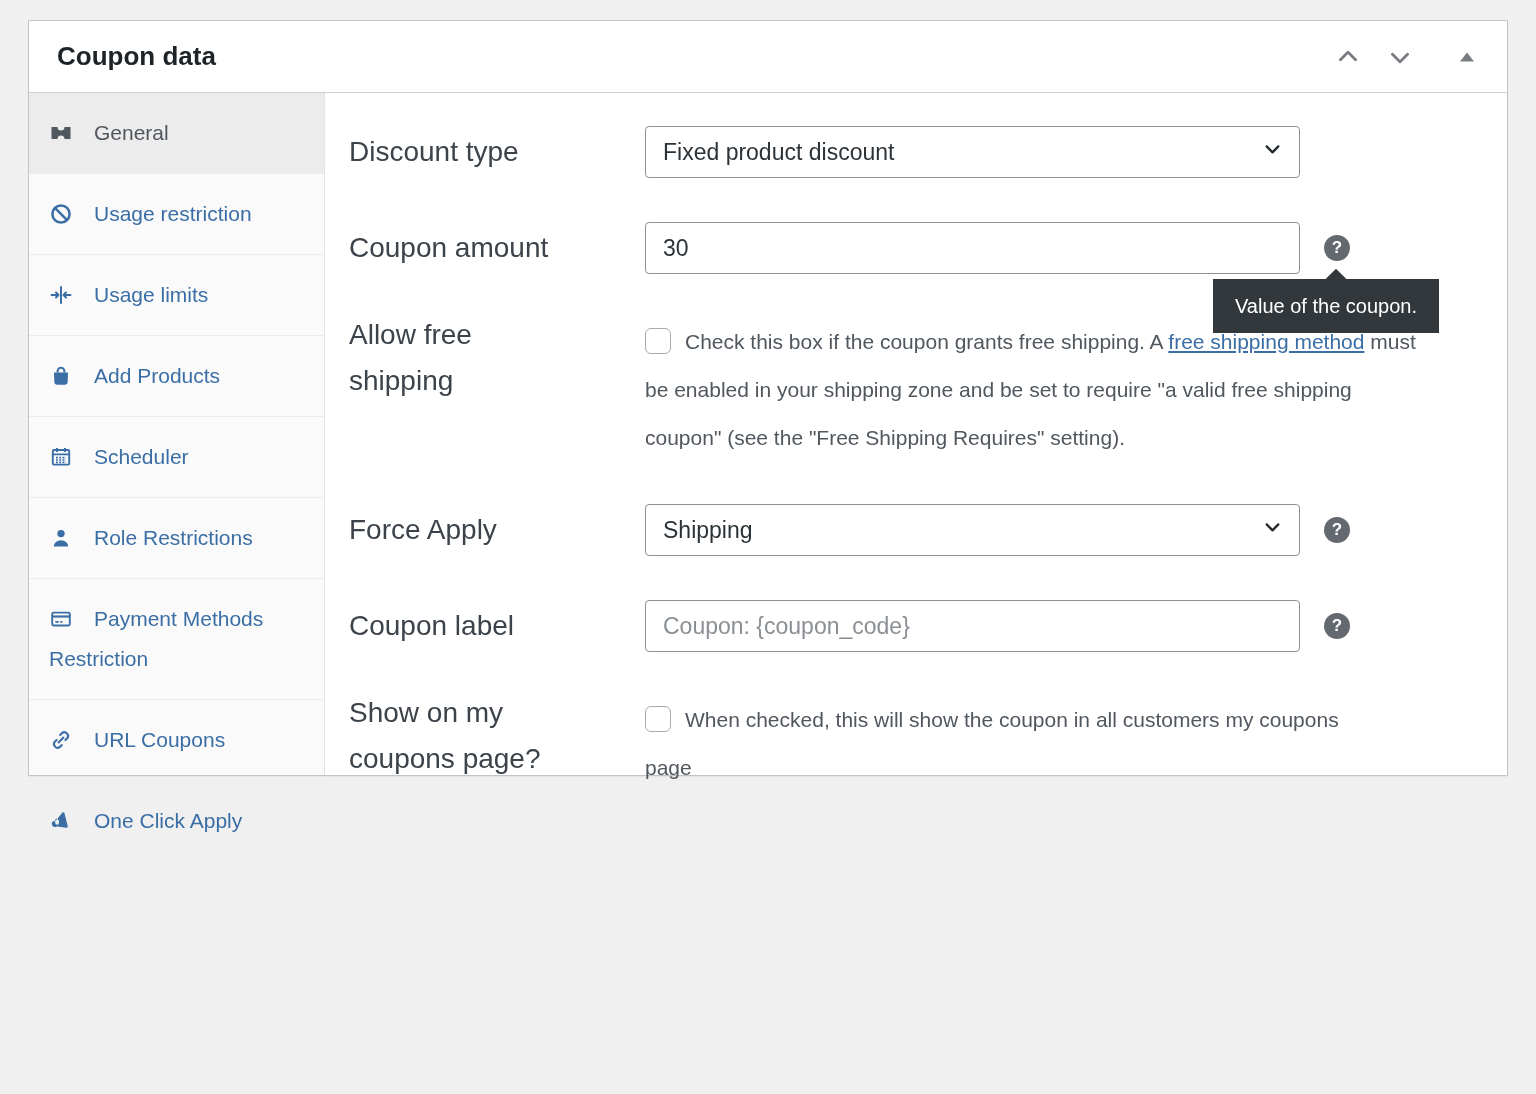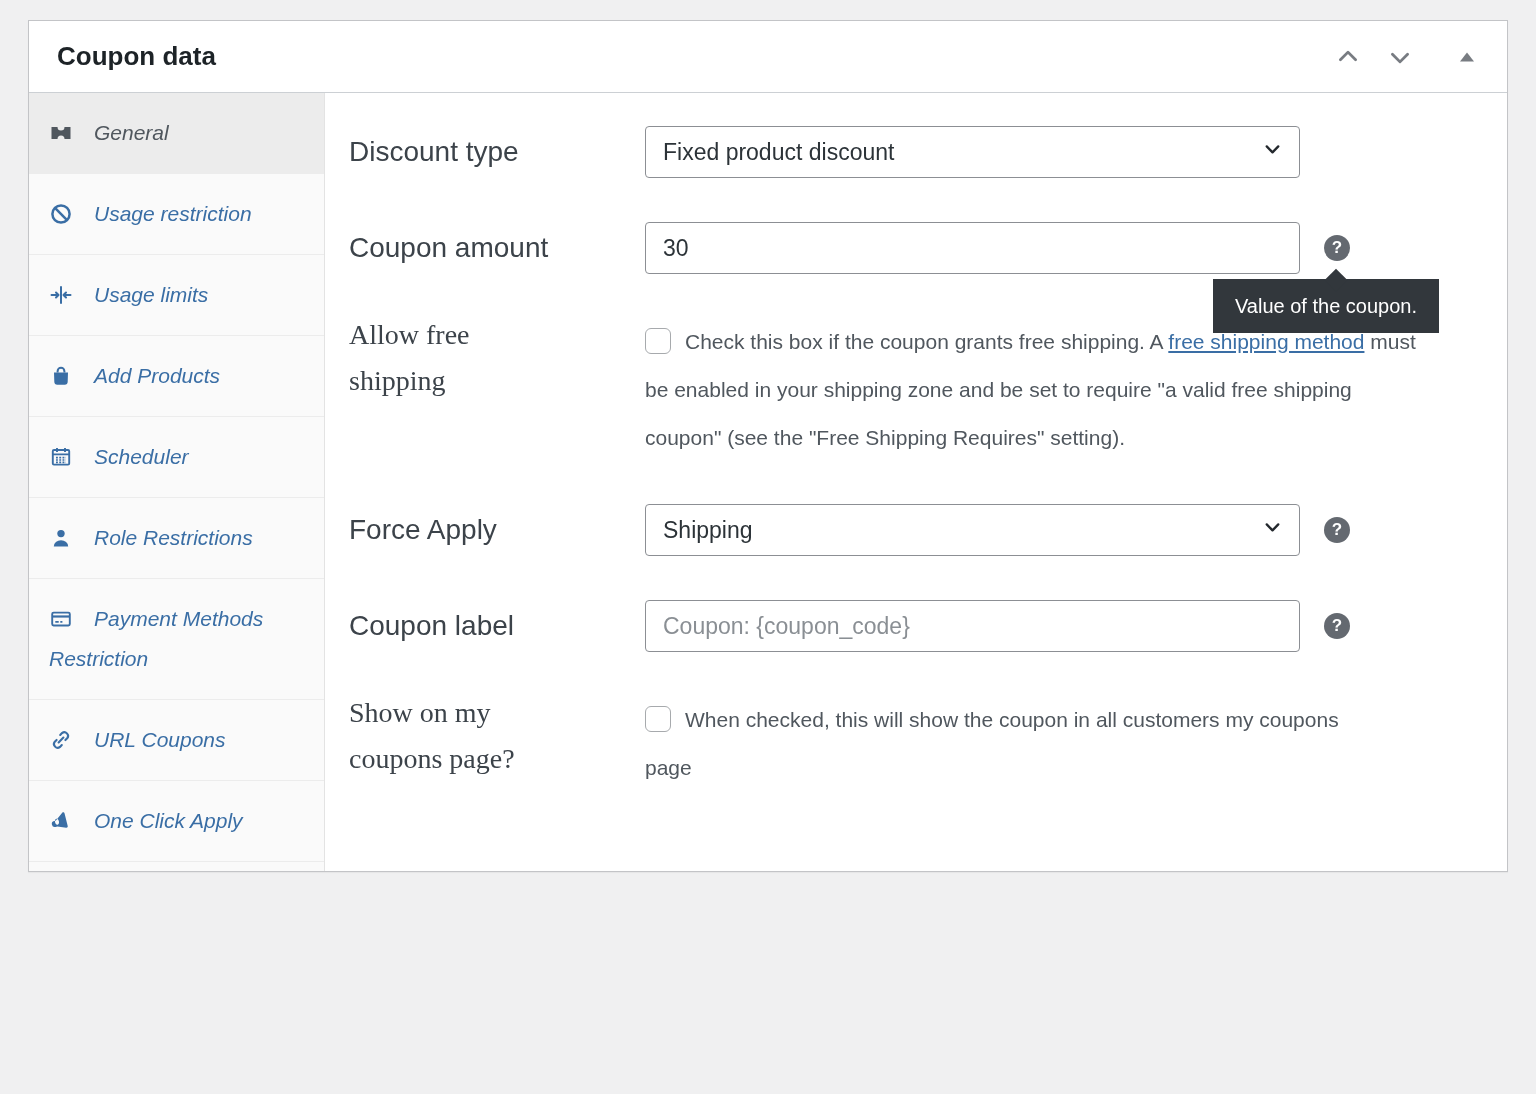--- a/index.html
+++ b/index.html
@@ -7,21 +7,21 @@
   body {
     width:1536px; height:1094px;
     background: var(--page-bg, #f0f0f1);
     font-family: "Liberation Sans", sans-serif;
     position: relative;
     overflow: hidden;
   }
 
   .metabox {
     position:absolute; left:28px; top:20px;
-    width:1480px; height:852px;
+    width:1480px; height:756px;
     background:#fff;
     border:1px solid var(--border, #c3c4c7);
     box-shadow:0 1px 1px rgba(0,0,0,.04);
     display:flex; flex-direction:column;
   }
 
   .mb-header {
     height:72px; flex:0 0 72px;
     display:flex; align-items:center; justify-content:space-between;
     padding:0 24px 0 28px;
@@ -42,21 +42,20 @@
     width:296px; flex:0 0 296px;
     background:var(--sidebar-bg,#fafafa);
     border-right:1px solid #e3e3e3;
   }
   .nav-item {
     padding:20px 56px 20px 20px;
     font-size:21px; line-height:40px;
     color:var(--accent,#3a6ea5);
     border-bottom:1px solid #ececec;
     cursor:pointer;
-    font-style:italic;
   }
   .nav-item.active {
     background:var(--active-tab-bg,#ececec);
     color:#50575e;
     cursor:default;
   }
   .nav-icon {
     display:inline-block; width:24px; height:24px;
     margin-right:21px; vertical-align:-5px;
   }
@@ -68,21 +67,21 @@
     display:grid;
     grid-template-columns:296px auto 1fr;
     align-items:center;
     margin-bottom:44px;
   }
   .form-row.check-row { align-items:start; grid-template-columns:296px 1fr; }
   .row-label {
     font-size:28px; color:#3c434a; line-height:46px;
     padding-right:78px;
   }
-  .check-row .row-label { margin-top:-6px;font-family:Liberation Serif, serif; }
+  .check-row .row-label { margin-top:-6px; }
 
   .select-box, .text-input {
     width:655px; height:52px;
     border:1px solid var(--field-border,#8c8f94);
     border-radius:4px;
     background:#fff;
     font-size:23px; color:#2c3338;
     font-family:inherit;
   }
   .text-input { padding:18px 17px; outline:none; }

